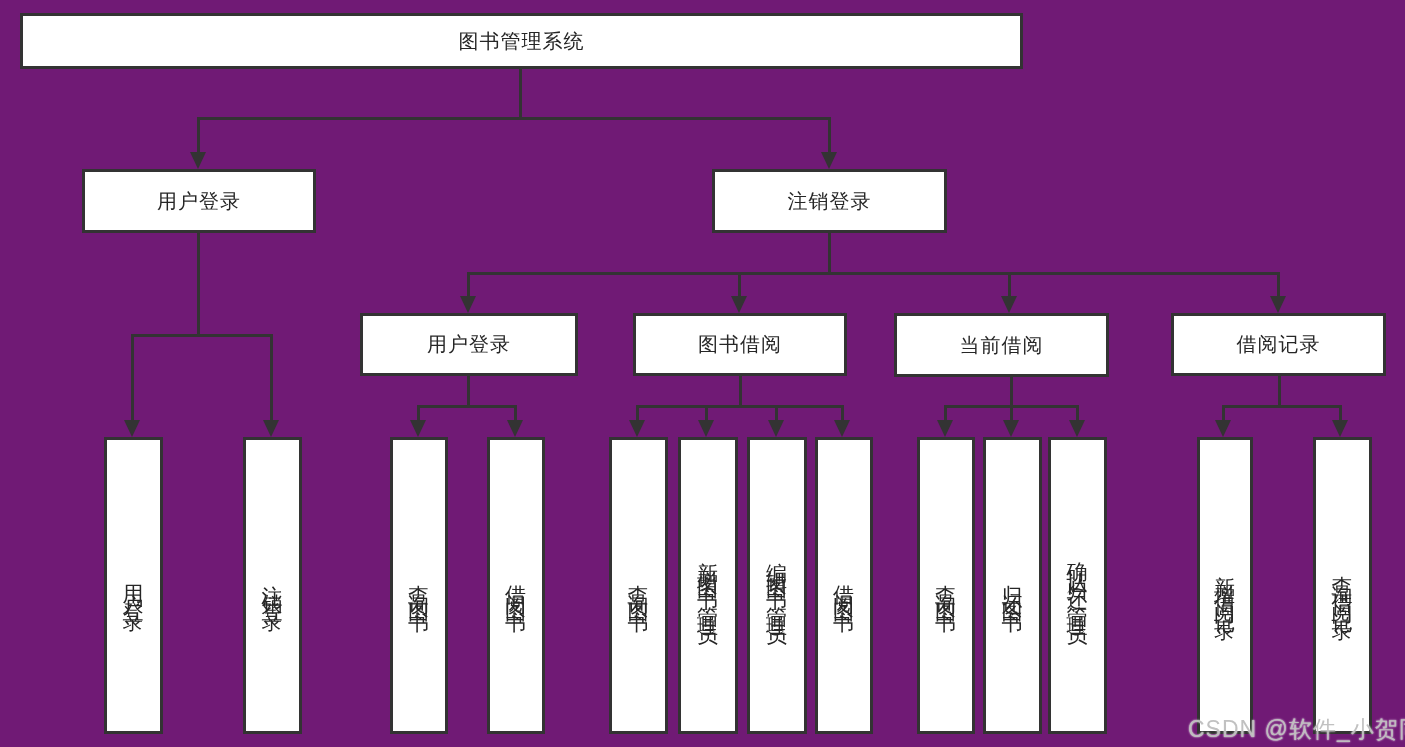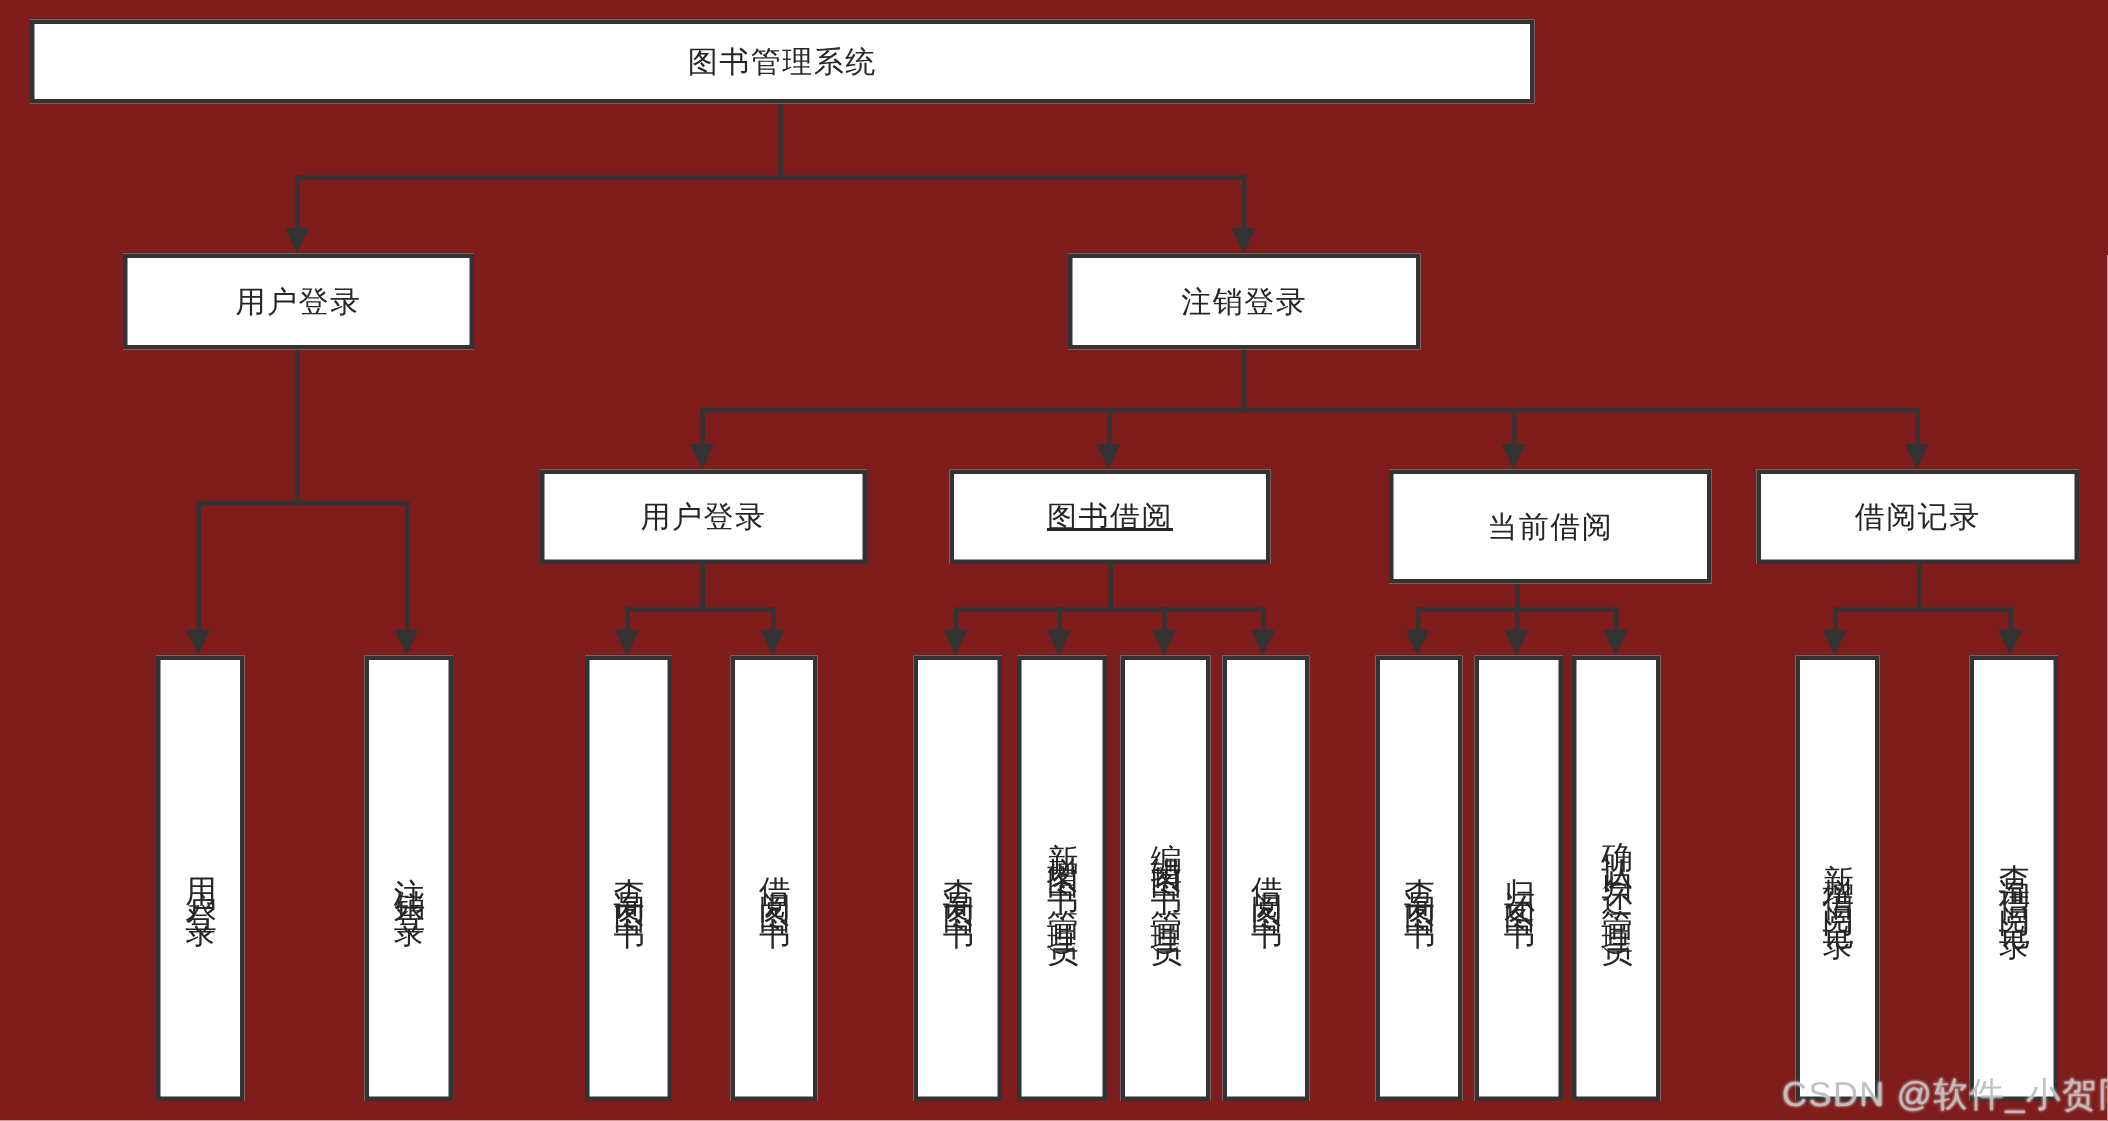--- a/index.html
+++ b/index.html
@@ -1,20 +1,20 @@
 <!DOCTYPE html>
 <html><head>
 <meta charset="utf-8">
 <style>
   html, body { margin: 0; padding: 0; background: #ffffff; }
   .stage {
     position: relative;
     width: 1405px;
     height: 747px;
-    background: #7f1d1d;
+    background: #701a75;
     overflow: hidden;
     font-family: "Liberation Sans", "DejaVu Sans", sans-serif;
   }
 
   
   .node {
     position: absolute;
     box-sizing: border-box;
     background: #ffffff;
     border: 3px solid #333333;
@@ -31,22 +31,22 @@
     text-orientation: mixed;
     letter-spacing: 9px;
     font-size: 21px;
     line-height: 1;
   }
 
   .n-root { left: 20px;   top: 13px;  width: 1003px; height: 56px; }
   .n-ulg  { left: 82px;   top: 169px; width: 234px;  height: 64px; }
   .n-bmg  { left: 712px;  top: 169px; width: 235px;  height: 64px; }
   .n-nbr  { left: 360px;  top: 313px; width: 218px;  height: 63px; }
-  .n-bb   { left: 633px;  top: 313px; width: 214px;  height: 63px; text-decoration: underline; }
-  .n-cb   { left: 926px;  top: 313px; width: 215px;  height: 76px; }
+  .n-bb   { left: 633px;  top: 313px; width: 214px;  height: 63px; }
+  .n-cb   { left: 894px;  top: 313px; width: 215px;  height: 64px; }
   .n-br   { left: 1171px; top: 313px; width: 215px;  height: 63px; }
 
   .leaf { top: 437px; height: 297px; }
   .n-ul  { left: 104px;  width: 59px; }
   .n-lo  { left: 243px;  width: 59px; }
   .n-rq  { left: 390px;  width: 58px; }
   .n-rb  { left: 487px;  width: 58px; }
   .n-bq  { left: 609px;  width: 59px; }
   .n-ba  { left: 678px;  width: 60px; }
   .n-be  { left: 747px;  width: 60px; }

